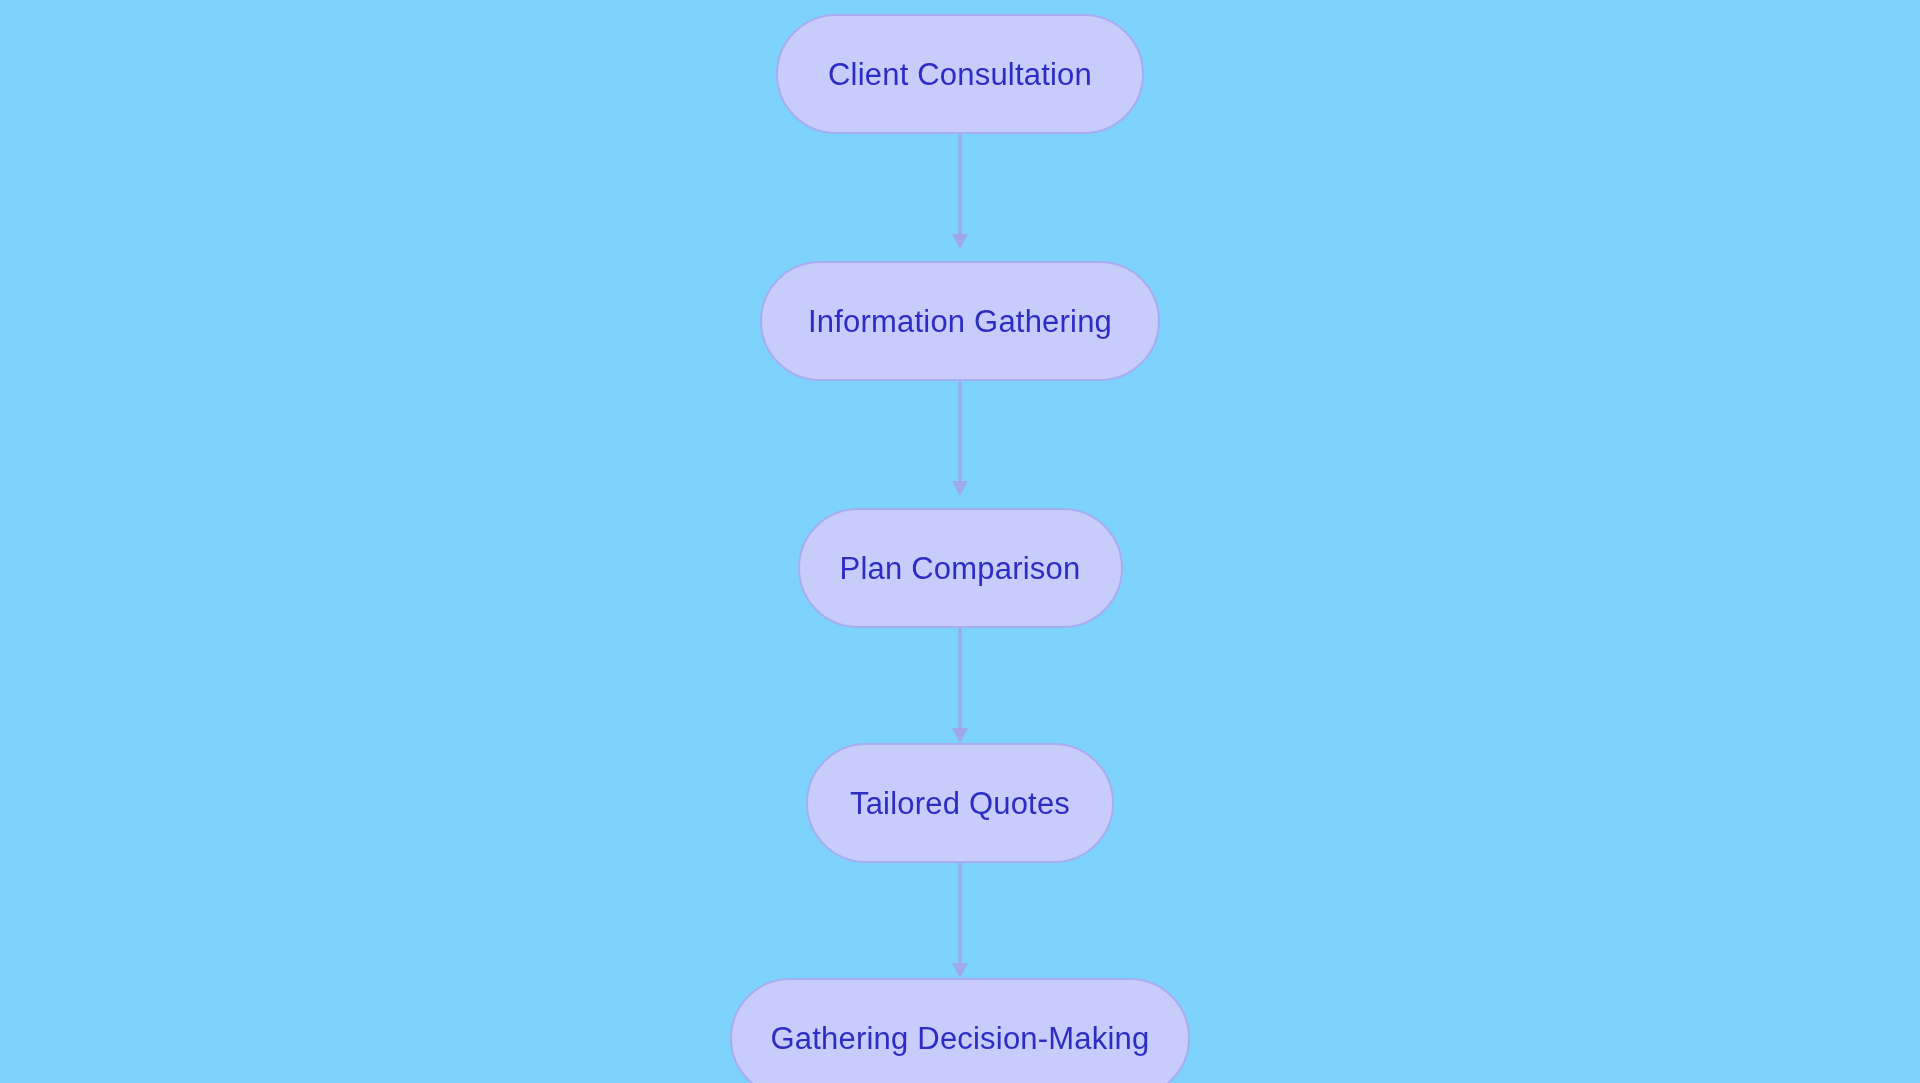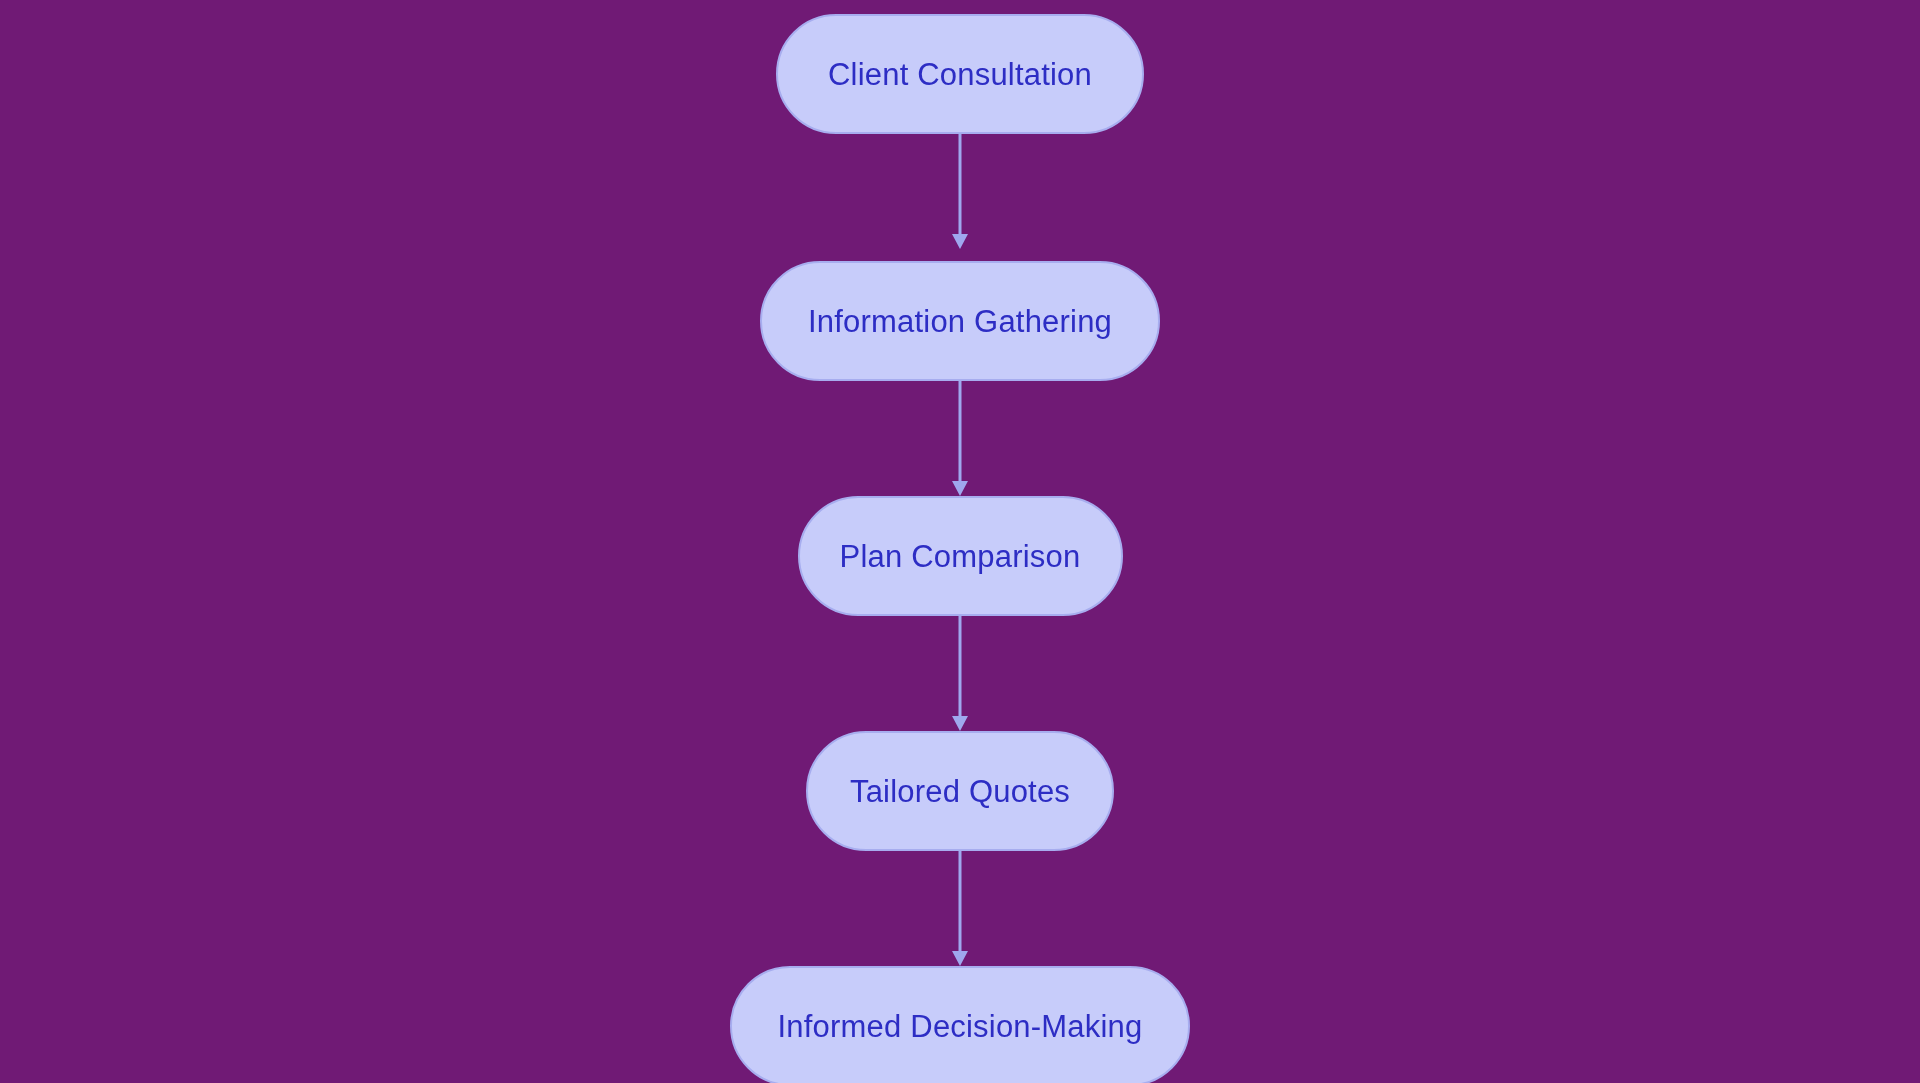--- a/index.html
+++ b/index.html
@@ -12,21 +12,21 @@
     width: 1920px;
     height: 1083px;
     overflow: hidden;
     font-family: "Liberation Sans", "DejaVu Sans", sans-serif;
   }
 
   #flowchart-canvas {
     position: relative;
     width: 1920px;
     height: 1083px;
-    background: #701a75;
+    background: #7dd3fc;
     text-align: center;
   }
 
   .flow-column {
     position: absolute;
     left: 0;
     top: 0;
     width: 1920px;
     height: 1083px;
     display: flex;
@@ -69,21 +69,21 @@
   .flow-connector svg {
     display: block;
     width: 20px;
     height: 115px;
     overflow: visible;
   }
 
   
   .node-w-1 { width: 368px; }
   .node-w-2 { width: 400px; margin-top: 12px; }
-  .node-w-3 { width: 325px; }
+  .node-w-3 { width: 325px; margin-top: 12px; }
   .node-w-4 { width: 308px; }
   .node-w-5 { width: 460px; }
 </style>
 </head>
 <body>
 
 <div id="flowchart-canvas">
   <div class="flow-column">
 
     <div class="flow-node node-w-1">
@@ -124,17 +124,17 @@
     </div>
 
     <div class="flow-connector">
       <svg viewBox="0 0 20 115" xmlns="http://www.w3.org/2000/svg" aria-hidden="true">
         <line x1="10" y1="0" x2="10" y2="101" stroke="#9fa8ee" stroke-width="3"></line>
         <polygon points="10,115 2,100 18,100" fill="#9fa8ee"></polygon>
       </svg>
     </div>
 
     <div class="flow-node node-w-5">
-      <span class="flow-node-label">Informed Decision-Making</span>
+      <span class="flow-node-label">Gathering Decision-Making</span>
     </div>
 
   </div>
 </div>
 
 </body></html>

